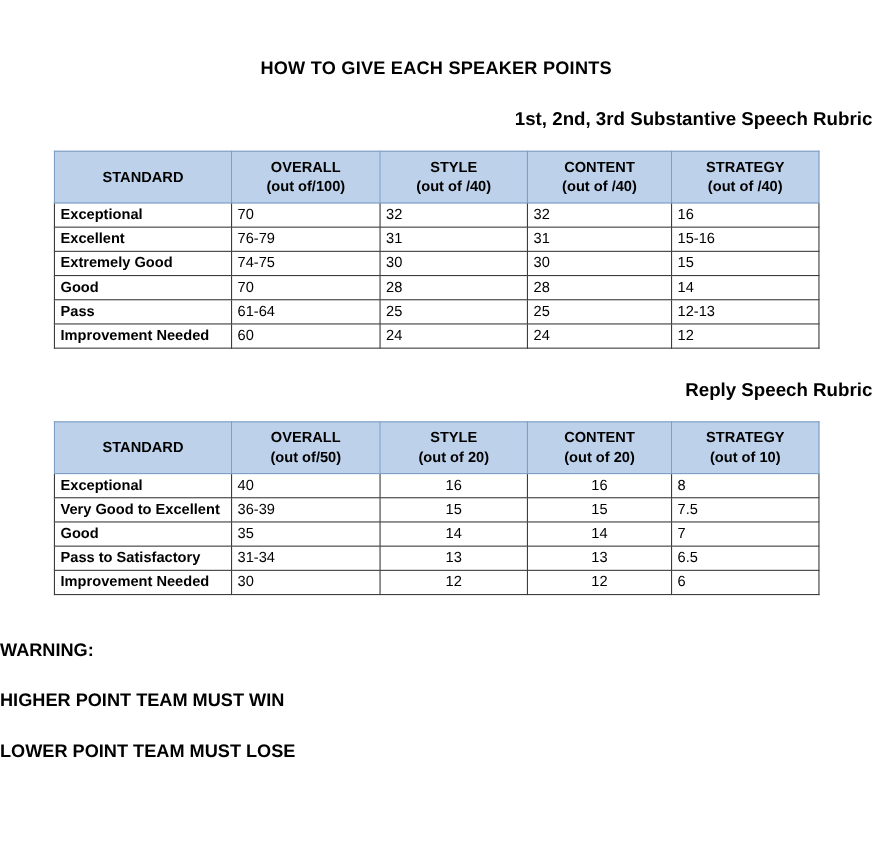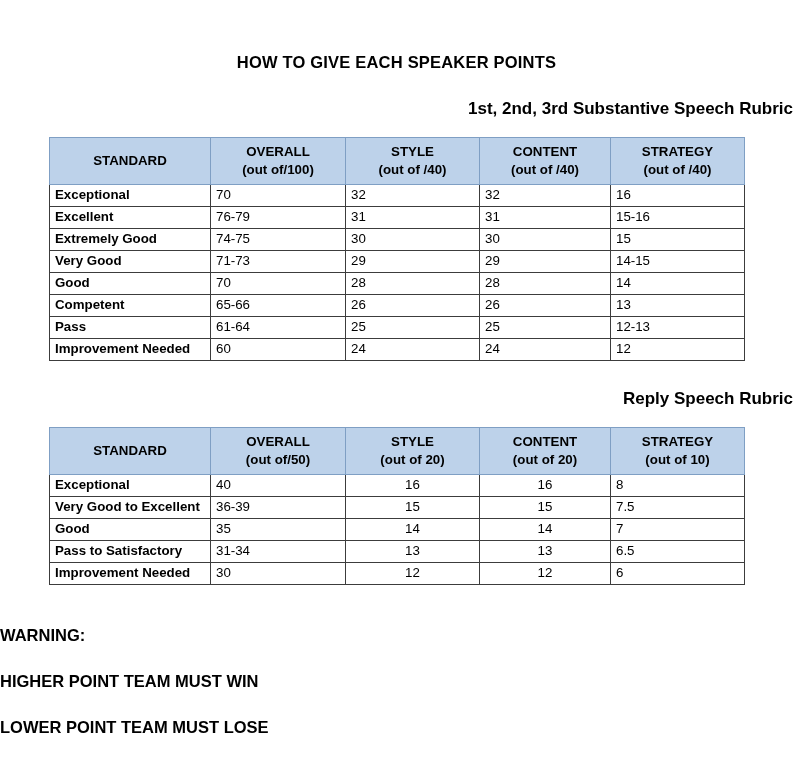--- a/index.html
+++ b/index.html
@@ -165,39 +165,25 @@
           <td>15-16</td>
         </tr>
         <tr>
           <td class="std">Extremely Good</td>
           <td>74-75</td>
           <td>30</td>
           <td>30</td>
           <td>15</td>
         </tr>
         <tr>
-          <td class="std">Very Good</td>
-          <td>71-73</td>
-          <td>29</td>
-          <td>29</td>
-          <td>14-15</td>
-        </tr>
-        <tr>
           <td class="std">Good</td>
           <td>70</td>
           <td>28</td>
           <td>28</td>
           <td>14</td>
-        </tr>
-        <tr>
-          <td class="std">Competent</td>
-          <td>65-66</td>
-          <td>26</td>
-          <td>26</td>
-          <td>13</td>
         </tr>
         <tr>
           <td class="std">Pass</td>
           <td>61-64</td>
           <td>25</td>
           <td>25</td>
           <td>12-13</td>
         </tr>
         <tr>
           <td class="std">Improvement Needed</td>

